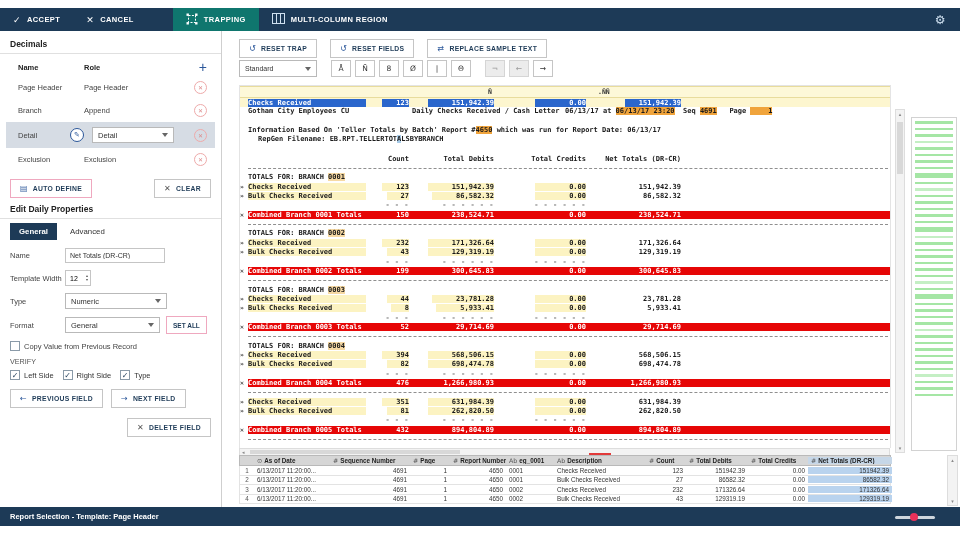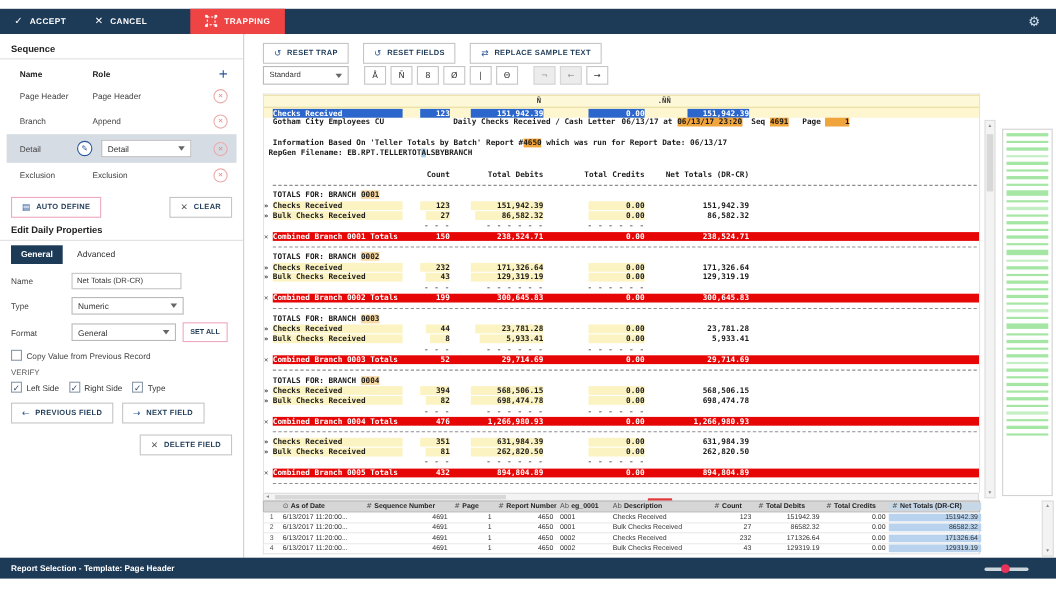--- a/index.html
+++ b/index.html
@@ -3,21 +3,21 @@
 <meta charset="utf-8">
 <style>
   html,body{margin:0;padding:0;background:#fff;}
   .stage{position:relative;width:960px;height:540px;overflow:hidden;background:#fff;
          font-family:"Liberation Sans",sans-serif;color:#333;}
 
   
   .topbar{position:absolute;left:0;top:8px;width:960px;height:23px;background:#1d3a57;
           display:flex;align-items:center;color:#fff;font-size:7.5px;font-weight:bold;letter-spacing:.4px;}
   .tb-item{display:flex;align-items:center;gap:6px;padding:0 13px;height:100%;cursor:default;}
-  .tb-item.active{background:#ef4444;}
+  .tb-item.active{background:#0f766e;}
   .tb-ic{font-family:"DejaVu Sans",sans-serif;font-size:9px;font-weight:normal;}
   .tb-gap{width:26px;}
   .tb-right{margin-left:auto;padding-right:14px;}
   .gear{font-family:"DejaVu Sans",sans-serif;font-size:12px;color:#cfe0f0;}
 
   
   .lpanel{position:absolute;left:0;top:31px;width:222px;height:476px;background:#fff;
           border-right:1px solid #cfcfcf;box-sizing:border-box;padding:6px 10px 0 10px;font-size:7.5px;}
   .sec-title{font-size:8.5px;font-weight:bold;color:#222;margin:2px 0 4px 0;}
   .hr{border-top:1px solid #e0e0e0;margin:3px -10px 4px -10px;}
@@ -166,27 +166,35 @@
     <div class="tb-item active">
       <span><svg width="12" height="12" viewBox="0 0 12 12">
             <rect x="2.5" y="2.5" width="7" height="7" fill="none" stroke="#fff" stroke-width="1" stroke-dasharray="2 1.4"></rect>
             <rect x="0.5" y="0.5" width="2.4" height="2.4" fill="#fff"></rect>
             <rect x="9.1" y="0.5" width="2.4" height="2.4" fill="#fff"></rect>
             <rect x="0.5" y="9.1" width="2.4" height="2.4" fill="#fff"></rect>
             <rect x="9.1" y="9.1" width="2.4" height="2.4" fill="#fff"></rect>
           </svg></span>
       <span>TRAPPING</span>
     </div>
+    <div class="tb-item">
+      <span><svg width="13" height="11" viewBox="0 0 13 11">
+            <rect x="0.5" y="0.5" width="12" height="10" fill="none" stroke="#cfe0f0" stroke-width="1"></rect>
+            <line x1="4.5" y1="0.5" x2="4.5" y2="10.5" stroke="#cfe0f0" stroke-width="1"></line>
+            <line x1="8.5" y1="0.5" x2="8.5" y2="10.5" stroke="#cfe0f0" stroke-width="1"></line>
+          </svg></span>
+      <span>MULTI-COLUMN REGION</span>
+    </div>
     <div class="tb-right">
       <span class="gear">⚙</span>
     </div>
   </div>
 
   <div class="lpanel">
-    <div class="sec-title">Sequence</div>
+    <div class="sec-title">Decimals</div>
     <div class="hr"></div>
     <div class="thead">
       <span class="n">Name</span>
       <span class="r">Role</span>
       <span class="plus">+</span>
     </div>
     <div class="trow">
       <span class="n">Page Header</span>
       <span class="r">Page Header</span>
       <span class="delx">✕</span>
@@ -222,20 +230,30 @@
     </div>
     <div class="sec-title">Edit Daily Properties</div>
     <div class="hr"></div>
     <div class="tabs">
       <span class="tab on">General</span>
       <span class="tab">Advanced</span>
     </div>
     <div class="frow">
       <span class="flab">Name</span>
       <input class="tinput" value="Net Totals (DR-CR)" style="">
+    </div>
+    <div class="frow">
+      <span class="flab">Template Width</span>
+      <span class="spin">
+        <input value="12" style="">
+        <span class="arr">
+            <span>▴</span>
+            <span>▾</span>
+          </span>
+      </span>
     </div>
     <div class="frow">
       <span class="flab">Type</span>
       <span class="dd" style="width:102px;">
         <span>Numeric</span>
         <span class="chev"></span>
       </span>
     </div>
     <div class="frow">
       <span class="flab">Format</span>
@@ -322,21 +340,21 @@
     <div class="doc">
       <div class="ruler" id="doc-ruler">
           <span style="left: 248px;">Ñ</span>
           <span style="left: 358px;">.ÑÑ</span>
         </div>
       <div id="doc-lines">
           <div class="doc-line sample"><span class="g"></span><div class="rest"><span class="lab"><span class="bluelab">Checks Received</span></span><span class="c1"><span class="bv p1">123</span></span><span class="c2"><span class="bv p2">151,942.39</span></span><span class="c3"><span class="bv p3">0.00</span></span><span class="c4"><span class="bv p4">151,942.39</span></span><span class="filler"></span></div></div>
           <div class="doc-line abs-line"><span class="pos" style="left: 8px;">Gotham City Employees CU</span><span class="pos" style="left: 172px;">Daily Checks Received / Cash Letter</span><span class="pos" style="left: 325px;">06/13/17 at <span class="hl-o">06/13/17 23:20</span>  Seq <span class="hl-o">4691</span>   Page <span class="hl-obox">1</span></span></div>
           <div class="doc-line"><span class="g"></span><div class="rest"><span class="lab"></span><span class="c1"></span><span class="c2"></span><span class="c3"></span><span class="c4"></span><span class="filler"></span></div></div>
           <div class="doc-line abs-line"><span class="pos" style="left: 8px;">Information Based On 'Teller Totals by Batch' Report #<span class="hl-o">4650</span> which was run for Report Date: 06/13/17</span></div>
-          <div class="doc-line abs-line"><span class="pos" style="left: 4px; text-align: center;">RepGen Filename: EB.RPT.TELLERTOT<span class="hl-blue">A</span>LSBYBRANCH</span></div>
+          <div class="doc-line abs-line"><span class="pos" style="left: 18px; text-align: center;">RepGen Filename: EB.RPT.TELLERTOT<span class="hl-blue">A</span>LSBYBRANCH</span></div>
           <div class="doc-line"><span class="g"></span><div class="rest"><span class="lab"></span><span class="c1"></span><span class="c2"></span><span class="c3"></span><span class="c4"></span><span class="filler"></span></div></div>
           <div class="doc-line"><span class="g"></span><div class="rest"><span class="lab"></span><span class="c1">Count</span><span class="c2">Total Debits</span><span class="c3">Total Credits</span><span class="c4">Net Totals (DR-CR)</span><span class="filler"></span></div></div>
           <div class="doc-line sep"><span class="g"></span><div class="rest"><div class="dash"></div></div></div>
           <div class="doc-line"><span class="g"></span><div class="rest"><span class="lab">TOTALS FOR: BRANCH <span class="hl-br">0001</span></span><span class="c1"></span><span class="c2"></span><span class="c3"></span><span class="c4"></span><span class="filler"></span></div></div>
           <div class="doc-line"><span class="g">»</span><div class="rest"><span class="lab"><span class="ylab">Checks Received</span></span><span class="c1"><span class="yv p1">123</span></span><span class="c2"><span class="yv p2">151,942.39</span></span><span class="c3"><span class="yv p3">0.00</span></span><span class="c4">151,942.39</span><span class="filler"></span></div></div>
           <div class="doc-line"><span class="g">»</span><div class="rest"><span class="lab"><span class="ylab">Bulk Checks Received</span></span><span class="c1"><span class="yv p1">27</span></span><span class="c2"><span class="yv p2">86,582.32</span></span><span class="c3"><span class="yv p3">0.00</span></span><span class="c4">86,582.32</span><span class="filler"></span></div></div>
           <div class="doc-line"><span class="g"></span><div class="rest"><span class="lab"></span><span class="c1 dashcell">- - -</span><span class="c2 dashcell">- - - - - -</span><span class="c3 dashcell">- - - - - -</span><span class="c4"></span><span class="filler"></span></div></div>
           <div class="doc-line red"><span class="g">✕</span><div class="rest"><span class="lab">Combined Branch 0001 Totals</span><span class="c1">150</span><span class="c2">238,524.71</span><span class="c3">0.00</span><span class="c4">238,524.71</span><span class="filler"></span></div></div>
           <div class="doc-line sep"><span class="g"></span><div class="rest"><div class="dash"></div></div></div>
           <div class="doc-line"><span class="g"></span><div class="rest"><span class="lab">TOTALS FOR: BRANCH <span class="hl-br">0002</span></span><span class="c1"></span><span class="c2"></span><span class="c3"></span><span class="c4"></span><span class="filler"></span></div></div>

